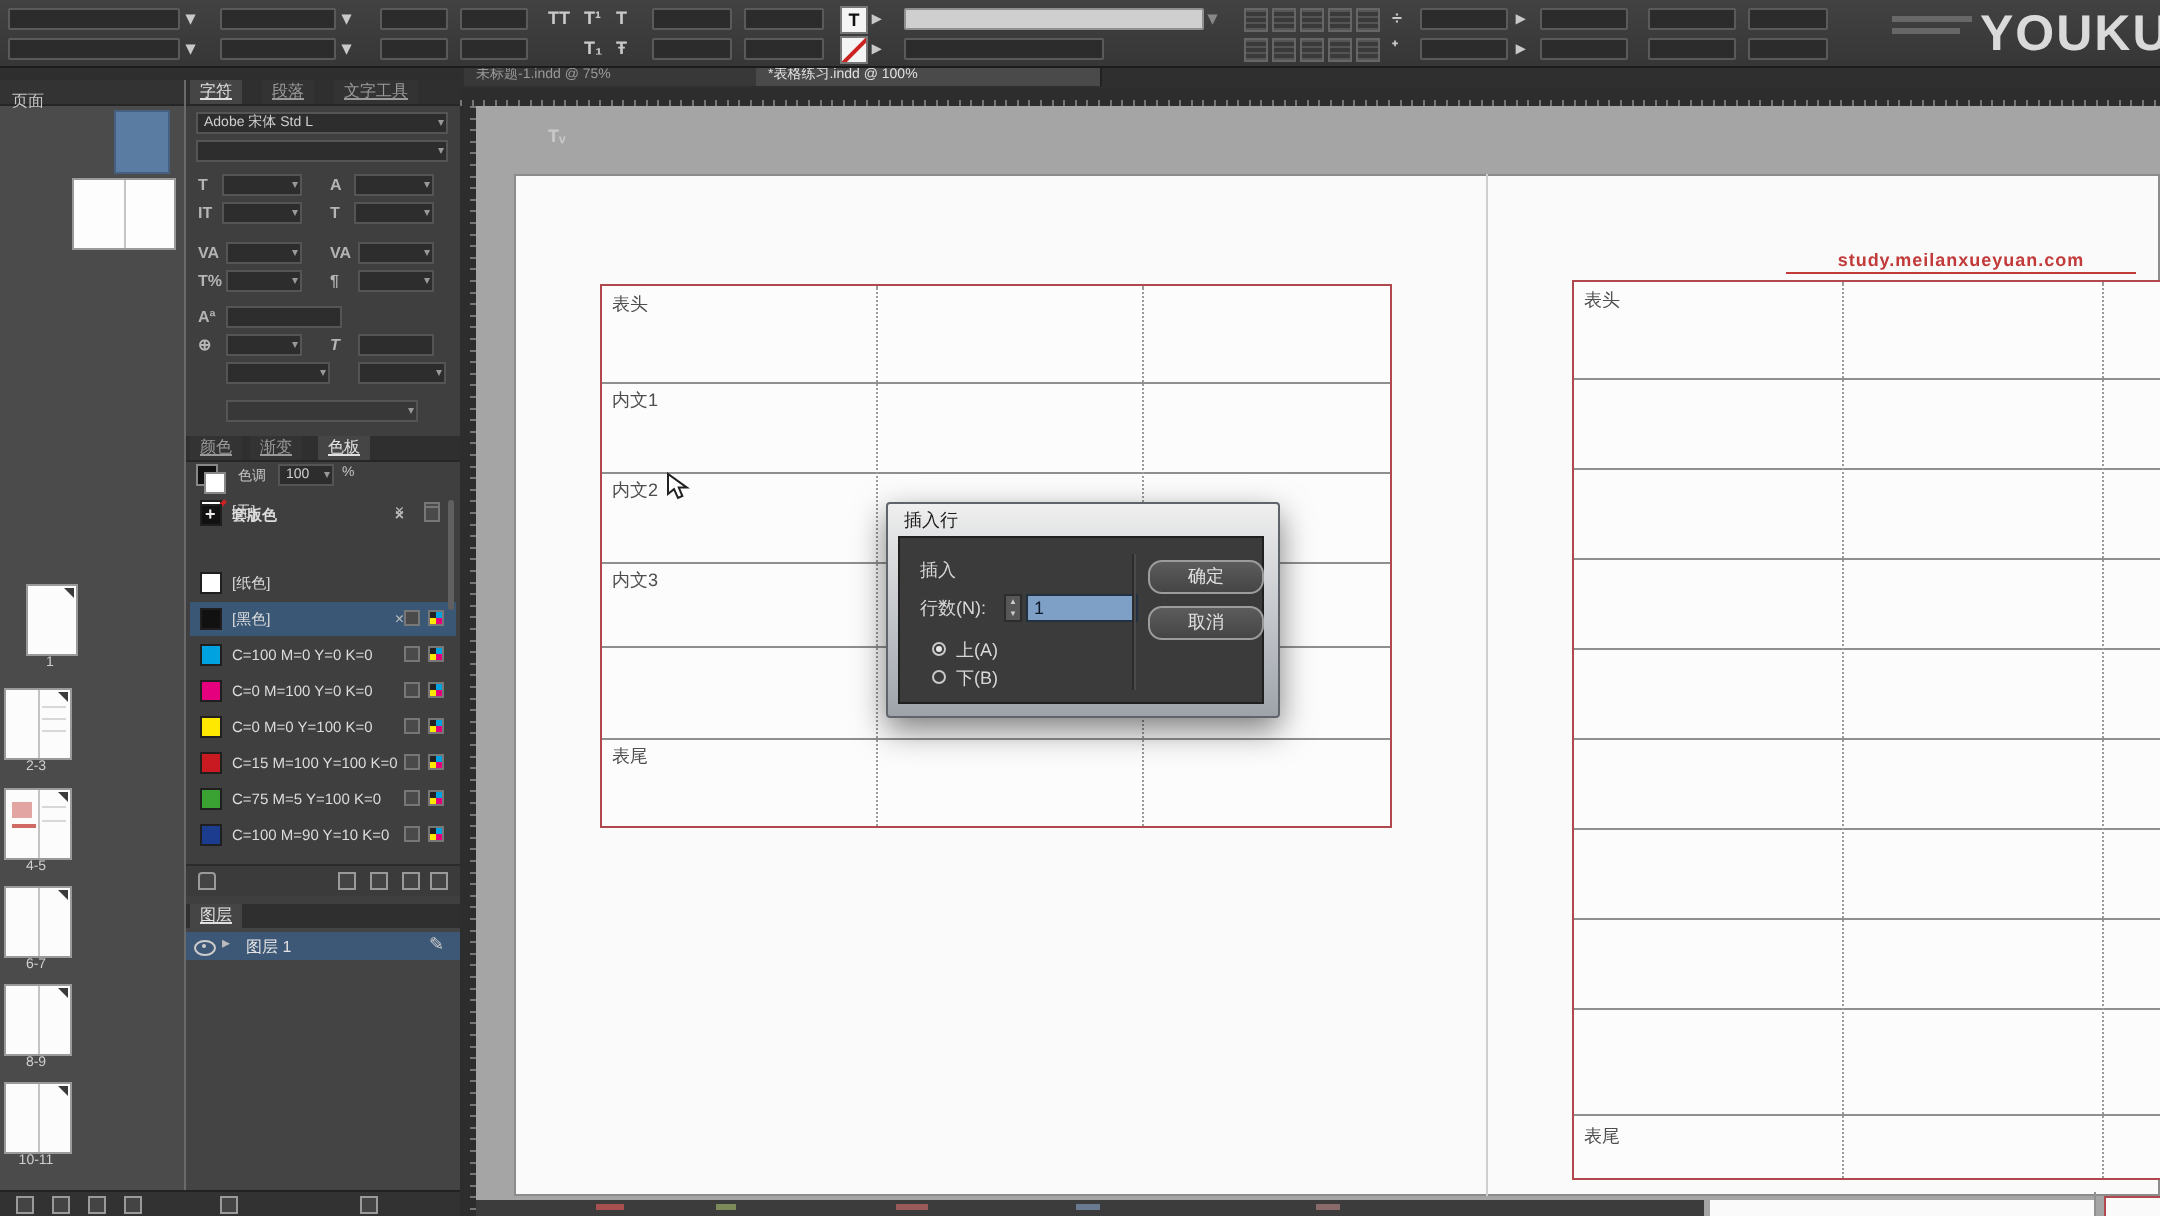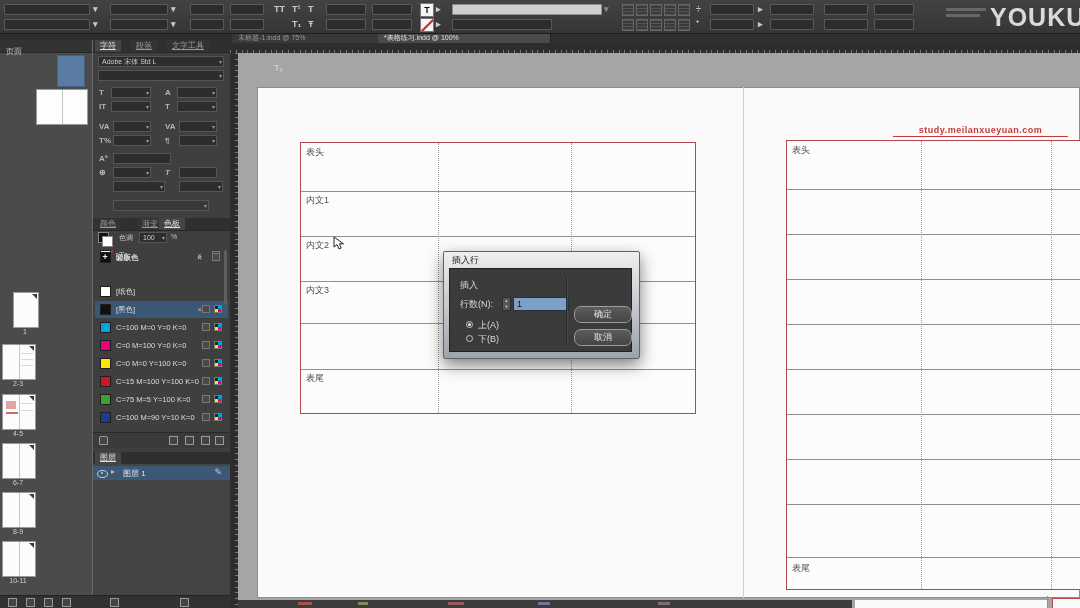--- a/index.html
+++ b/index.html
@@ -109,21 +109,21 @@
   #dlg-body{position:absolute;left:5px;top:16px;width:183px;height:84px;background:#3b3b3b;border:1px solid #202020;box-sizing:border-box;}
   .dtext{position:absolute;color:#d8d8d8;font-size:9px;}
   #dlg-divider{position:absolute;left:116px;top:8px;width:1px;height:68px;background:#2c2c2c;border-right:1px solid #4a4a4a;}
   #dlg-stepper{position:absolute;left:52px;top:28px;width:9px;height:14px;background:#575757;border:1px solid #2c2c2c;box-sizing:border-box;}
   #dlg-stepper span{display:block;font-size:4px;line-height:6px;color:#ccc;text-align:center;}
   #dlg-field{position:absolute;left:63px;top:28px;width:56px;height:14px;background:#7fa0c6;border:1px solid #23303f;
              box-sizing:border-box;color:#0c1828;font-size:9px;line-height:12px;padding-left:3px;}
   .radio{position:absolute;width:7px;height:7px;border:1px solid #c9c9c9;border-radius:50%;box-sizing:border-box;}
   .radio.on::after{content:"";position:absolute;left:1px;top:1px;width:3px;height:3px;background:#e8e8e8;border-radius:50%;}
   .dbtn{position:absolute;left:124px;width:56px;height:15px;background:linear-gradient(#5c5c5c,#454545);
-        border:1px solid #9c9c9c;border-radius:7px;color:#e2e2e2;font-size:9px;line-height:14px;text-align:center;margin-top:26px;}
+        border:1px solid #9c9c9c;border-radius:7px;color:#e2e2e2;font-size:9px;line-height:14px;text-align:center;}
 
   
   #cursor{left:333px;top:236px;z-index:60;}
 </style>
 </head>
 <body>
 
 <div id="toolbar" class="abs">
   <span class="c r1" style="left:4px;width:86px;"></span>
   <span class="tg r1" style="left:93px;">▾</span>
@@ -306,21 +306,21 @@
     </div>
   <div class="fld" style="left:86px;top:141px;width:44px;">
       <span class="dd">▾</span>
     </div>
   <div class="fld" style="left:20px;top:160px;width:96px;background:#383838;">
       <span class="dd">▾</span>
     </div>
 
   <div class="tabrow" style="top:178px;">
     <span class="ptab" style="left:2px;">颜色</span>
-    <span class="ptab" style="left:44px;">渐变</span>
+    <span class="ptab" style="left:32px;">渐变</span>
     <span class="ptab active" style="left:66px;">色板</span>
   </div>
   <div style="position:absolute;left:0;top:190px;width:137px;height:16px;">
     <span style="position:absolute;left:5px;top:2px;width:9px;height:9px;background:#111;border:1px solid #888;"></span>
     <span style="position:absolute;left:9px;top:6px;width:9px;height:9px;background:#fff;border:1px solid #888;"></span>
     <span style="position:absolute;left:26px;top:3px;font-size:7px;color:#c5c5c5;">色调</span>
     <span class="fld" style="left:46px;top:2px;width:28px;"><span>100</span><span class="dd">▾</span></span>
     <span style="position:absolute;left:78px;top:3px;font-size:7px;color:#c5c5c5;">%</span>
   </div>
   <div id="swlist" style="position:absolute;left:0;top:207px;width:137px;height:182px;">

